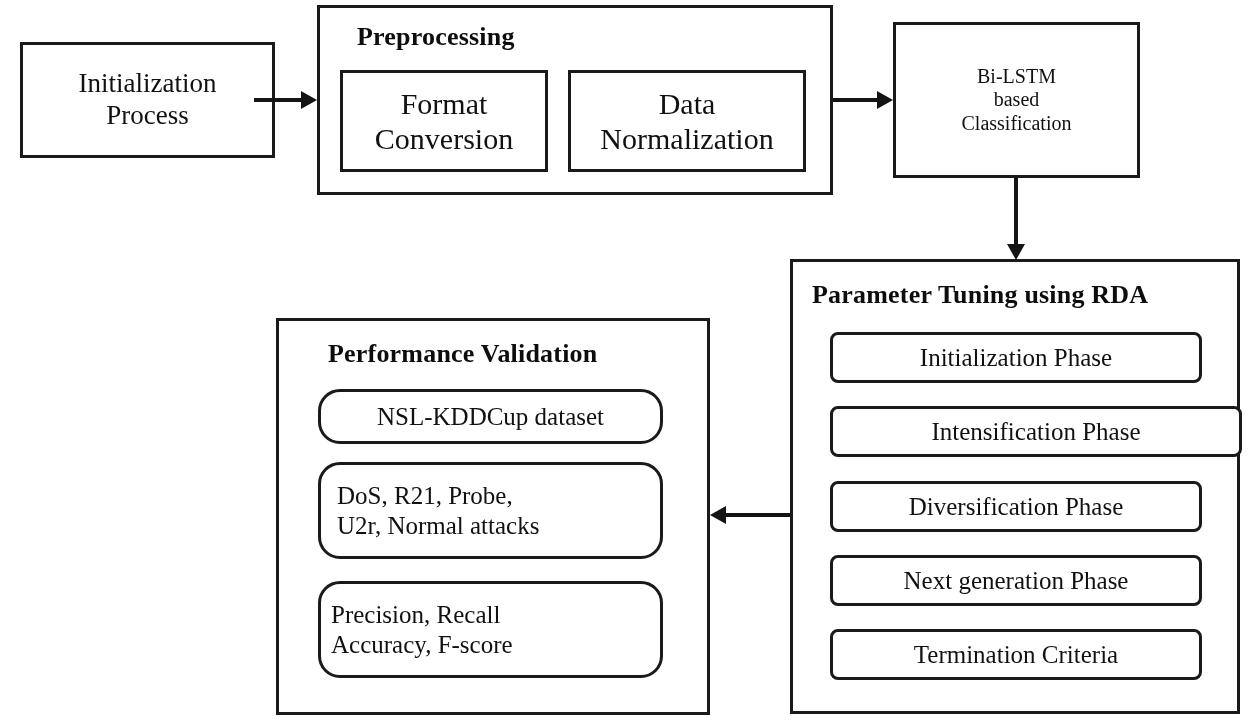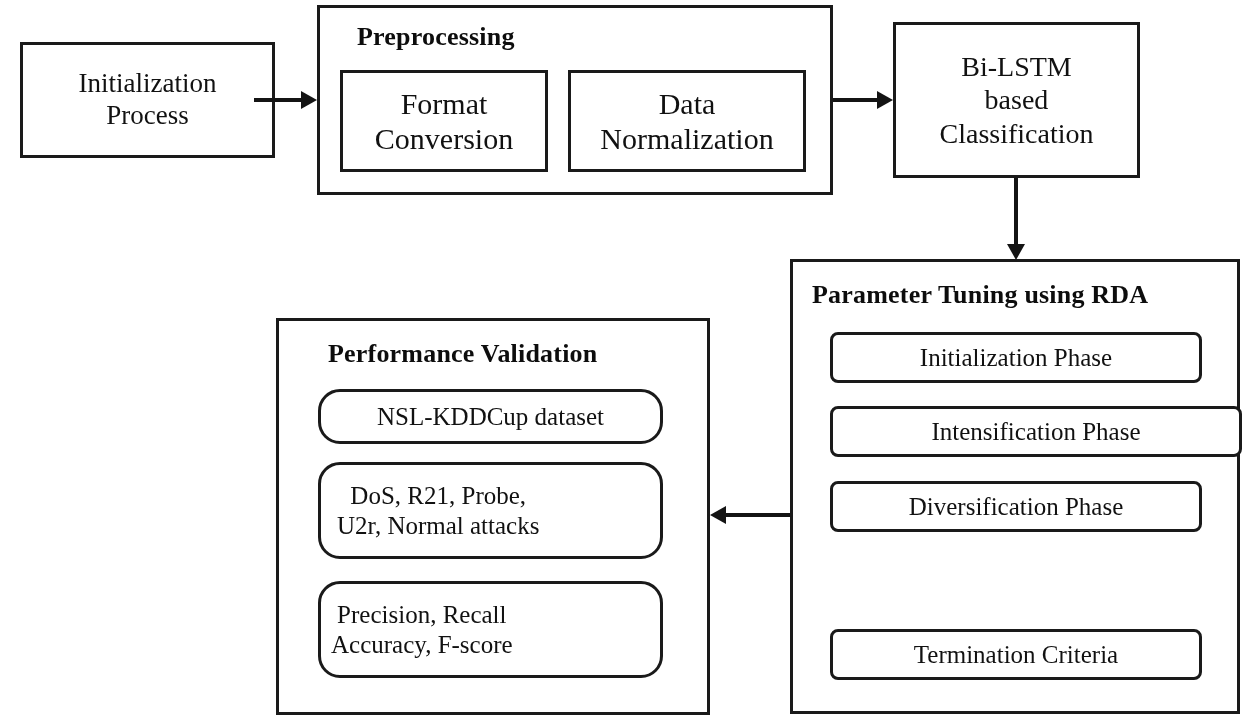--- a/index.html
+++ b/index.html
@@ -35,21 +35,21 @@
     background:#ffffff;
   }
   .group-title{
     position:absolute;
     font-weight:bold;
     white-space:nowrap;
     color:#0d0d0d;
     letter-spacing:0.2px;
   }
   .lbl{ display:block; white-space:pre-line; }
-  .lbl.left{ text-align:center; }
+  .lbl.left{ text-align:left; }
 
   
   .hline{
     position:absolute;
     background:#141414;
     height:4px;
   }
   .vline{
     position:absolute;
     background:#141414;
@@ -71,21 +71,21 @@
   }
   .arrow-head.down{
     border-left:9px solid transparent;
     border-right:9px solid transparent;
     border-top:16px solid #141414;
   }
 
   
   .fs-init{ font-size:27px; }
   .fs-pre-inner{ font-size:30px;align-items:center; }
-  .fs-bilstm{ font-size:28px; }
+  .fs-bilstm{ font-size:20px; }
   .fs-group-title{ font-size:26px; }
   .fs-phase{ font-size:25px;border-radius:8px; }
   .fs-pv-inner{ font-size:25px;border-radius:22px; }
 </style>
 </head>
 <body>
 
 <div id="canvas">
 
   <div class="box fs-init" style="left:20px; top:42px; width:255px; height:116px;">
@@ -131,20 +131,23 @@
   </div>
 
   <div class="box fs-phase" style="left:830px; top:406px; width:412px; height:51px;">
     <span class="lbl">Intensification Phase</span>
   </div>
 
   <div class="box fs-phase" style="left:830px; top:481px; width:372px; height:51px;">
     <span class="lbl">Diversification Phase</span>
   </div>
 
+  <div class="box fs-phase" style="left:830px; top:555px; width:372px; height:51px;">
+    <span class="lbl">Next generation Phase</span>
+  </div>
 
   <div class="box fs-phase" style="left:830px; top:629px; width:372px; height:51px;">
     <span class="lbl">Termination Criteria</span>
   </div>
 
   <div class="hline" style="left:726px; top:513px; width:64px;"></div>
   <div class="arrow-head left" style="left:710px; top:506px;"></div>
 
   <div class="group" style="left:276px; top:318px; width:434px; height:397px;">
   </div>

